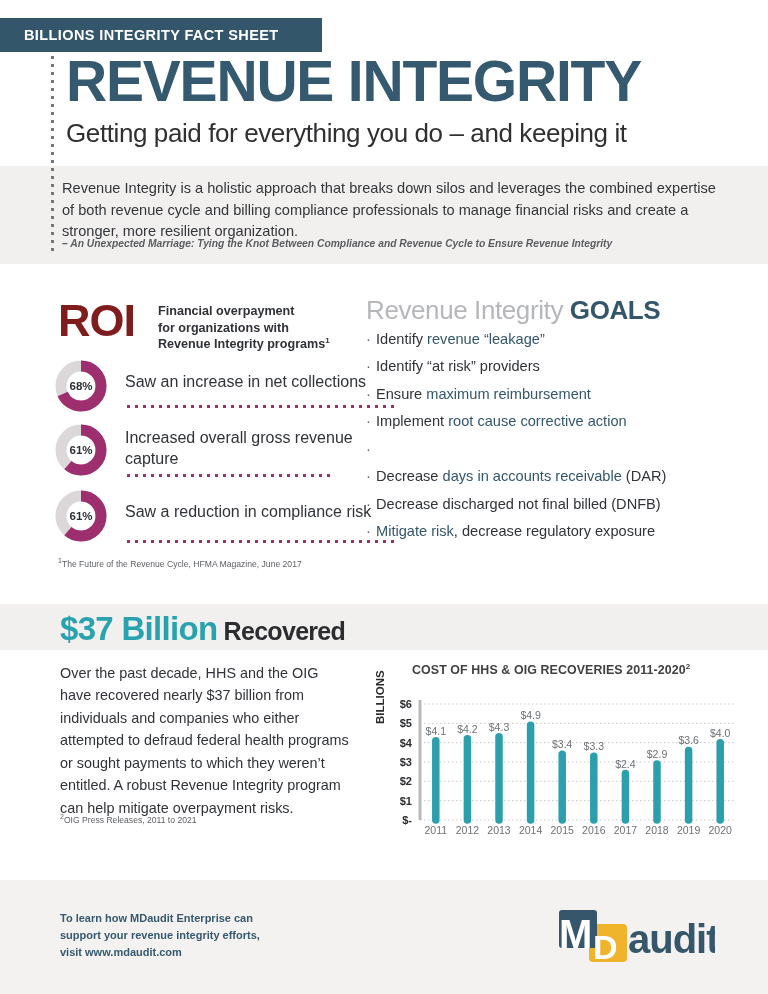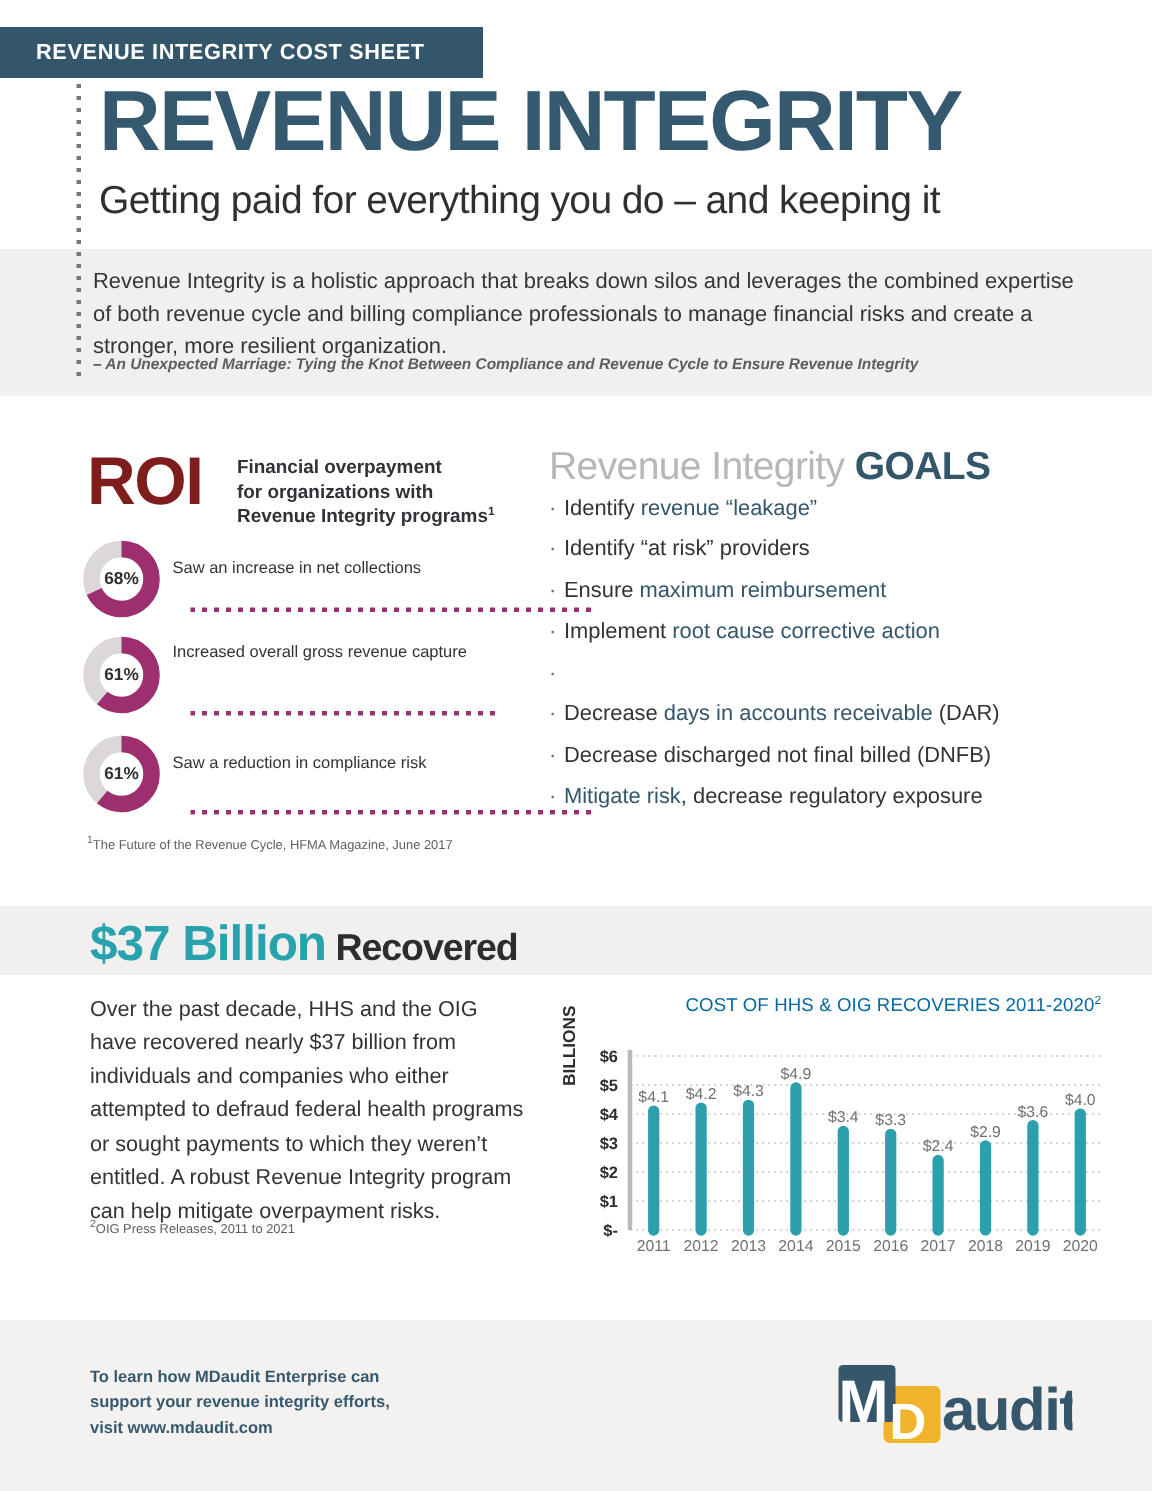--- a/index.html
+++ b/index.html
@@ -78,22 +78,22 @@
   .stat .donut{
     position:absolute;left:0;top:0;width:52px;height:52px;
   }
   .stat .donut svg{display:block;}
   .stat .pct{
     position:absolute;left:0;top:0;width:52px;height:52px;
     display:flex;align-items:center;justify-content:center;
     font-size:11.5px;font-weight:bold;color:#2c2f33;
   }
   .stat .label{
-    position:absolute;left:60px;
-    font-size:11px;color:#303338;line-height:1.3;
+    position:absolute;left:70px;
+    font-size:16px;color:#303338;line-height:1.3;
   }
   .stat .leader{
     position:absolute;left:72px;height:3px;
     background-image:repeating-linear-gradient(
       to right,#9e2f6e 0px,#9e2f6e 3px,transparent 3px,transparent 8px);
   }
 
   .roi-foot{
     position:absolute;left:58px;top:557px;
     font-size:8.6px;color:#5b5e62;
@@ -131,21 +131,21 @@
   }
   .money-foot{
     position:absolute;left:60px;top:813px;
     font-size:8.6px;color:#5b5e62;
   }
   .money-foot sup{font-size:7px;}
 
   
   .chart-title{
     position:absolute;left:412px;top:662px;
-    font-size:12.4px;font-weight:normal;color:#0369a1;letter-spacing:.1px;margin-left:45px;
+    font-size:12.4px;font-weight:bold;color:#404040;letter-spacing:.1px;
   }
   .chart-title sup{font-size:8px;}
   .chart-wrap{position:absolute;left:372px;top:682px;width:372px;height:162px;}
   .axis-label{
     position:absolute;left:374px;top:724px;
     font-size:11.5px;font-weight:bold;color:#2b2d30;
     transform:rotate(-90deg);transform-origin:left top;
     white-space:nowrap;
   }
 
@@ -159,21 +159,21 @@
 </head>
 <body>
 
 <div class="page">
 
   <div class="band band-intro"></div>
   <div class="band band-money"></div>
   <div class="band band-footer"></div>
 
   <div class="tagbar">
-    <span>REVENUE INTEGRITY COST SHEET</span>
+    <span>BILLIONS INTEGRITY FACT SHEET</span>
   </div>
   <div class="rail"></div>
   <div class="hero-title">REVENUE INTEGRITY</div>
   <div class="hero-sub">Getting paid for everything you do – and keeping it</div>
 
   <div class="intro">Revenue Integrity is a holistic approach that breaks down silos and leverages the combined expertise of both revenue cycle and billing compliance professionals to manage financial risks and create a stronger, more resilient organization.</div>
   <div class="intro-cite">– An Unexpected Marriage: Tying the Knot Between Compliance and Revenue Cycle to Ensure Revenue Integrity</div>
 
   <div class="roi-word">ROI</div>
   <div class="roi-caption">

